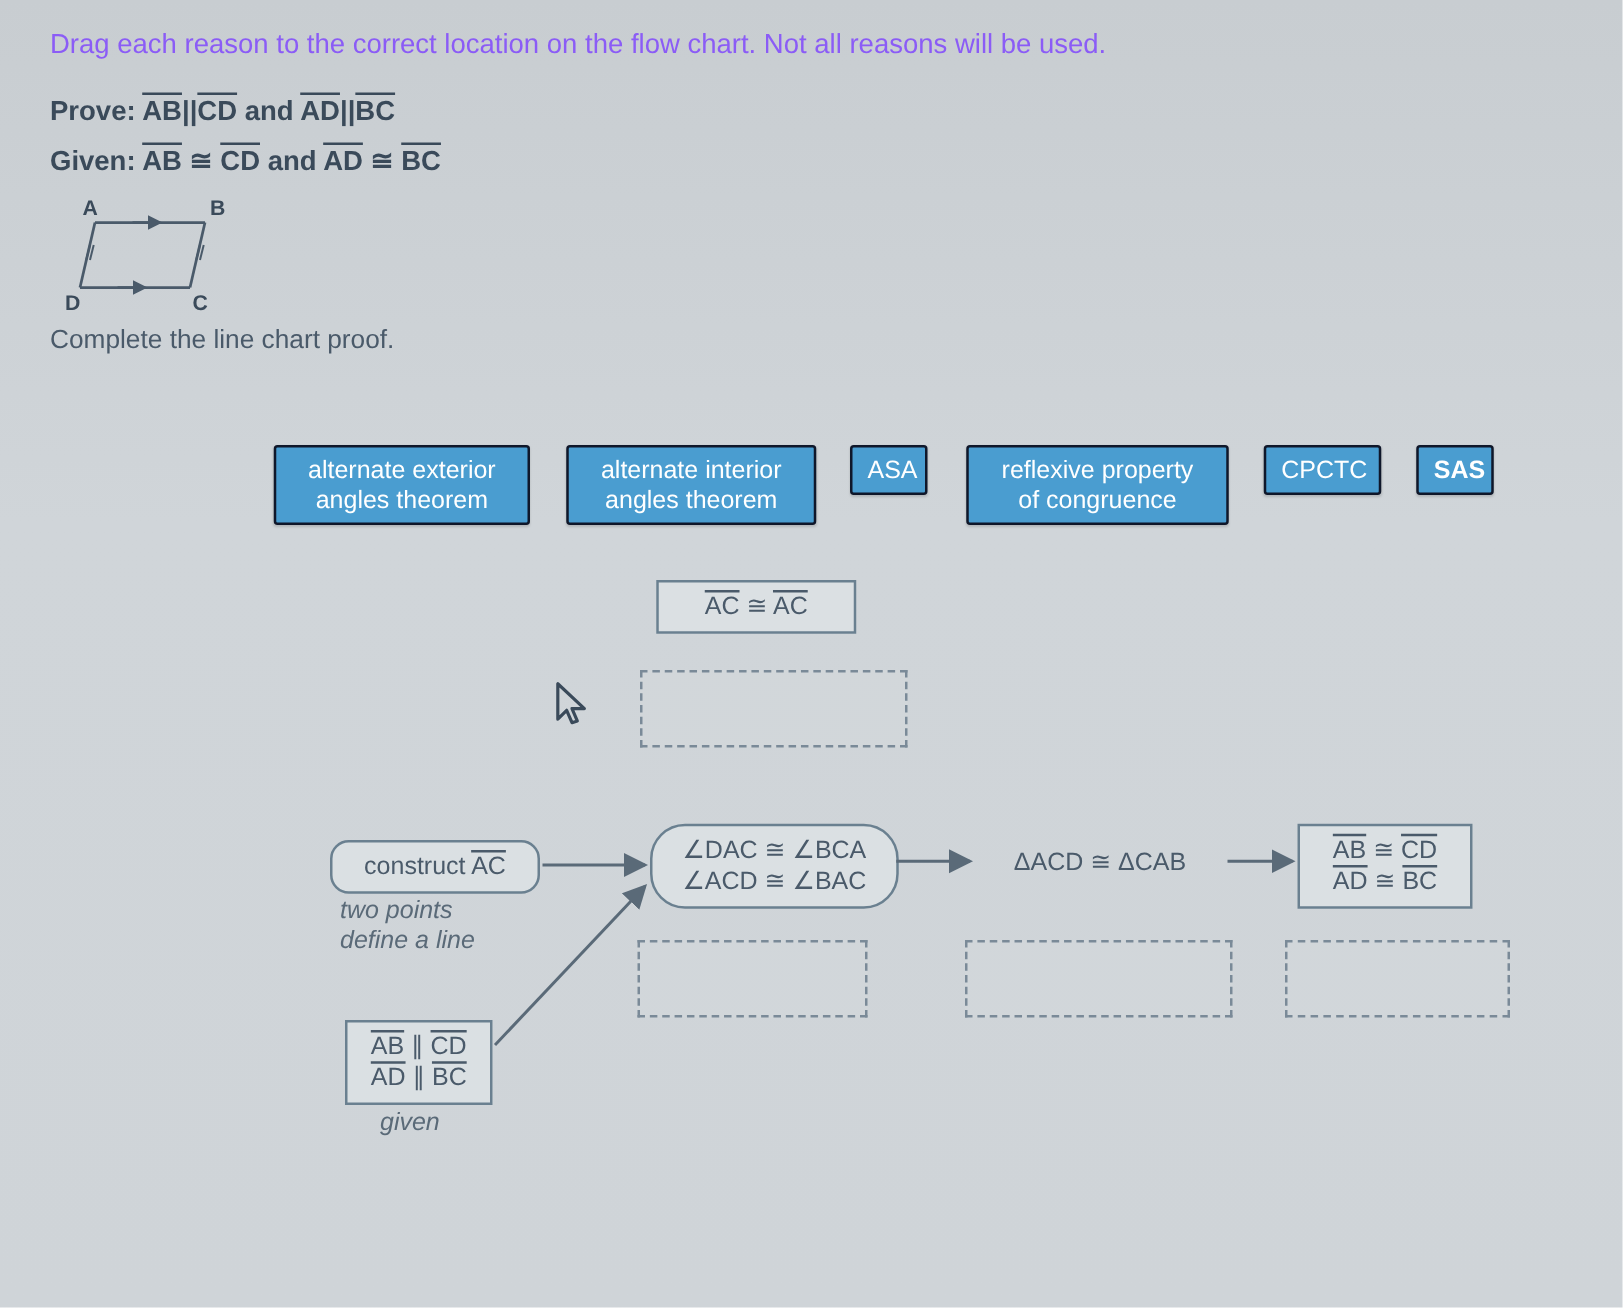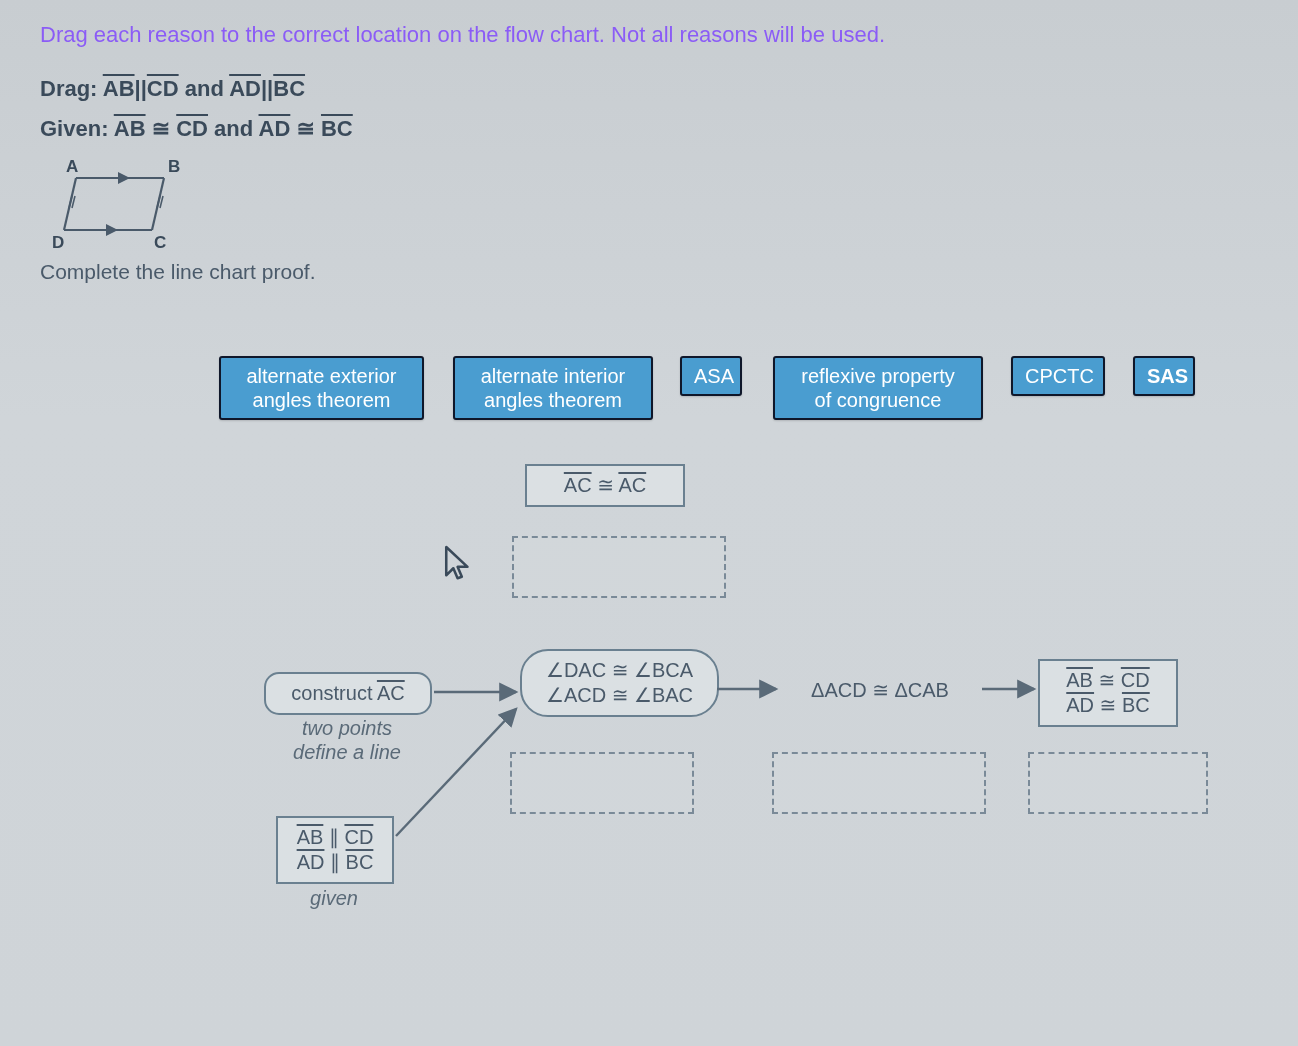--- a/index.html
+++ b/index.html
@@ -56,21 +56,21 @@
   .drop-zone {
     position: absolute;
     border: 2.5px dashed #7a8a98;
     background: rgba(255,255,255,0.05);
   }
   
   .justify-label {
     position: absolute;
     font-size: 20px;
     color: #5a6a78;
-    text-align: center;
+    text-align: left;
     font-style: italic;
     line-height: 1.2;
   }
   
   .arrow-svg {
     position: absolute;
     pointer-events: none;
   }
   
   .cursor-icon {
@@ -80,21 +80,21 @@
     pointer-events: none;
   }
 </style>
 </head>
 <body>
 
 <div class="container">
   <div class="instructions">Drag each reason to the correct location on the flow chart. Not all reasons will be used.</div>
 
   <div class="given-prove">
-    <span>Drag:</span>
+    <span>Prove:</span>
     <span class="overline">AB</span>||<span class="overline">CD</span> and <span class="overline">AD</span>||<span class="overline">BC</span>
   </div>
 
   <div class="given-prove">
     <span>Given:</span>
     <span class="overline">AB</span> ≅ <span class="overline">CD</span> and <span class="overline">AD</span> ≅ <span class="overline">BC</span>
   </div>
 
   <div class="figure-wrap">
     <svg class="figure-svg" width="160" height="96" viewBox="0 0 160 96">
@@ -147,21 +147,21 @@
 
     <div class="proof-box" style="left:485px; top:140px; width:160px;">
       <span class="overline">AC</span> ≅ <span class="overline">AC</span>
     </div>
 
     <div class="proof-box" style="left:224px; top:348px; width:168px;border-radius:15px;">
       construct <span class="overline">AC</span>
     </div>
     <div class="justify-label" style="left:232px; top:392px; width:150px;">two points<br>define a line</div>
 
-    <div class="proof-box" style="left:480px; top:325px; width:199px;border-radius:28px;">
+    <div class="proof-box" style="left:480px; top:335px; width:199px;border-radius:28px;">
       <div>∠DAC ≅ ∠BCA</div>
       <div>∠ACD ≅ ∠BAC</div>
     </div>
 
     <div class="proof-box noborder" style="left:740px; top:347px; width:200px;">
       <div>ΔACD ≅ ΔCAB</div>
     </div>
 
     <div class="proof-box" style="left:998px; top:335px; width:140px;">
       <div><span class="overline">AB</span> ≅ <span class="overline">CD</span></div>

